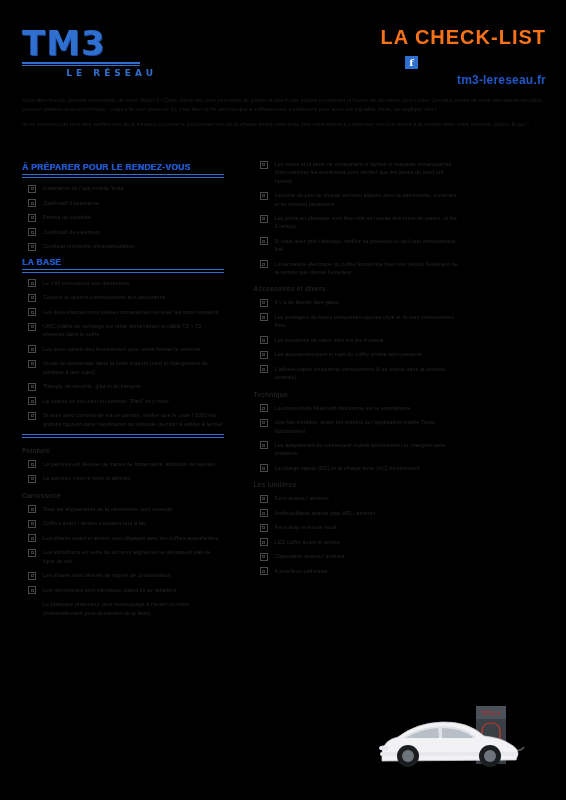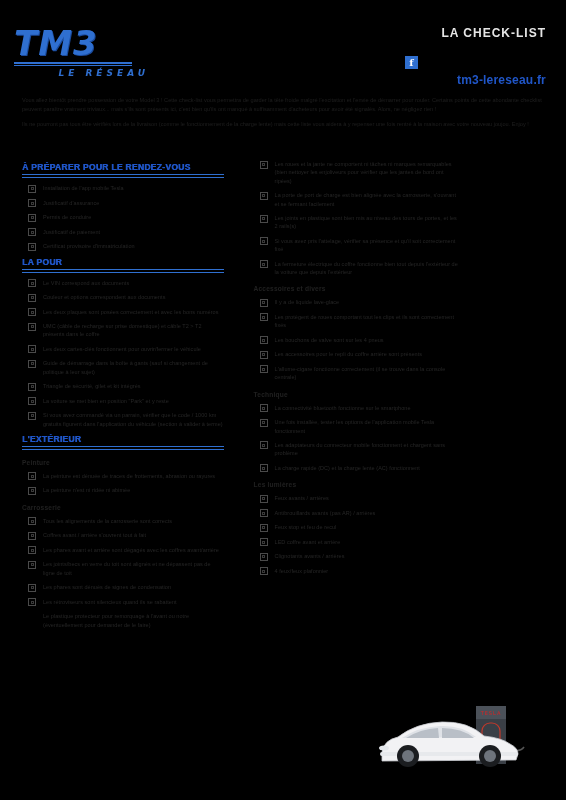--- a/index.html
+++ b/index.html
@@ -27,24 +27,23 @@
 
   
   .header {
     position: relative;
     height: 92px;
     padding: 22px 18px 0 22px;
   }
 
   .logo-block {
     position: absolute;
-    left: 14px;
+    left: 22px;
     top: 26px;
     width: 135px;
-    font-style: italic;
   }
 
   .logo-tm3 {
     font-family: "DejaVu Sans", sans-serif;
     font-weight: bold;
     font-size: 34px;
     letter-spacing: 1px;
     color: #2f6fd0;
     line-height: 34px;
     text-shadow: 1px 1px 0 #1a4a9c;
@@ -65,24 +64,24 @@
     letter-spacing: 4px;
     font-weight: bold;
     color: #2f6fd0;
     text-align: right;
   }
 
   .header-title {
     position: absolute;
     right: 20px;
     top: 26px;
-    font-size: 12px;
+    font-size: 20px;
     font-weight: bold;
     letter-spacing: 1px;
-    color: #e5e5e5;
+    color: #f97316;
     text-align: right;
   }
 
   .fb-icon {
     position: absolute;
     right: 148px;
     top: 56px;
     width: 13px;
     height: 13px;
     background: #2f6fd0;
@@ -262,21 +261,21 @@
           </li>
           <li class="check-item">
             <span class="cbox"></span>
             <span class="ctext">Justificatif de paiement</span>
           </li>
           <li class="check-item">
             <span class="cbox"></span>
             <span class="ctext">Certificat provisoire d'immatriculation</span>
           </li>
         </ul>
-        <div class="section-head">LA POUR</div>
+        <div class="section-head">LA BASE</div>
         <div class="section-rule"></div>
         <ul class="checklist">
           <li class="check-item">
             <span class="cbox"></span>
             <span class="ctext">Le VIN correspond aux documents</span>
           </li>
           <li class="check-item">
             <span class="cbox"></span>
             <span class="ctext">Couleur et options correspondent aux documents</span>
           </li>
@@ -302,21 +301,20 @@
           </li>
           <li class="check-item">
             <span class="cbox"></span>
             <span class="ctext">La voiture se met bien en position "Park" et y reste</span>
           </li>
           <li class="check-item">
             <span class="cbox"></span>
             <span class="ctext">Si vous avez commandé via un parrain, vérifier que le code / 1000 km gratuits figurent dans l'application du véhicule (section à valider à terme)</span>
           </li>
         </ul>
-        <div class="section-head">L'EXTÉRIEUR</div>
         <div class="section-rule"></div>
         <div class="sub-head">Peinture</div>
         <ul class="checklist">
           <li class="check-item">
             <span class="cbox"></span>
             <span class="ctext">La peinture est dénuée de traces de frottements, abrasion ou rayures</span>
           </li>
           <li class="check-item">
             <span class="cbox"></span>
             <span class="ctext">La peinture n'est ni ridée ni abimée</span>

